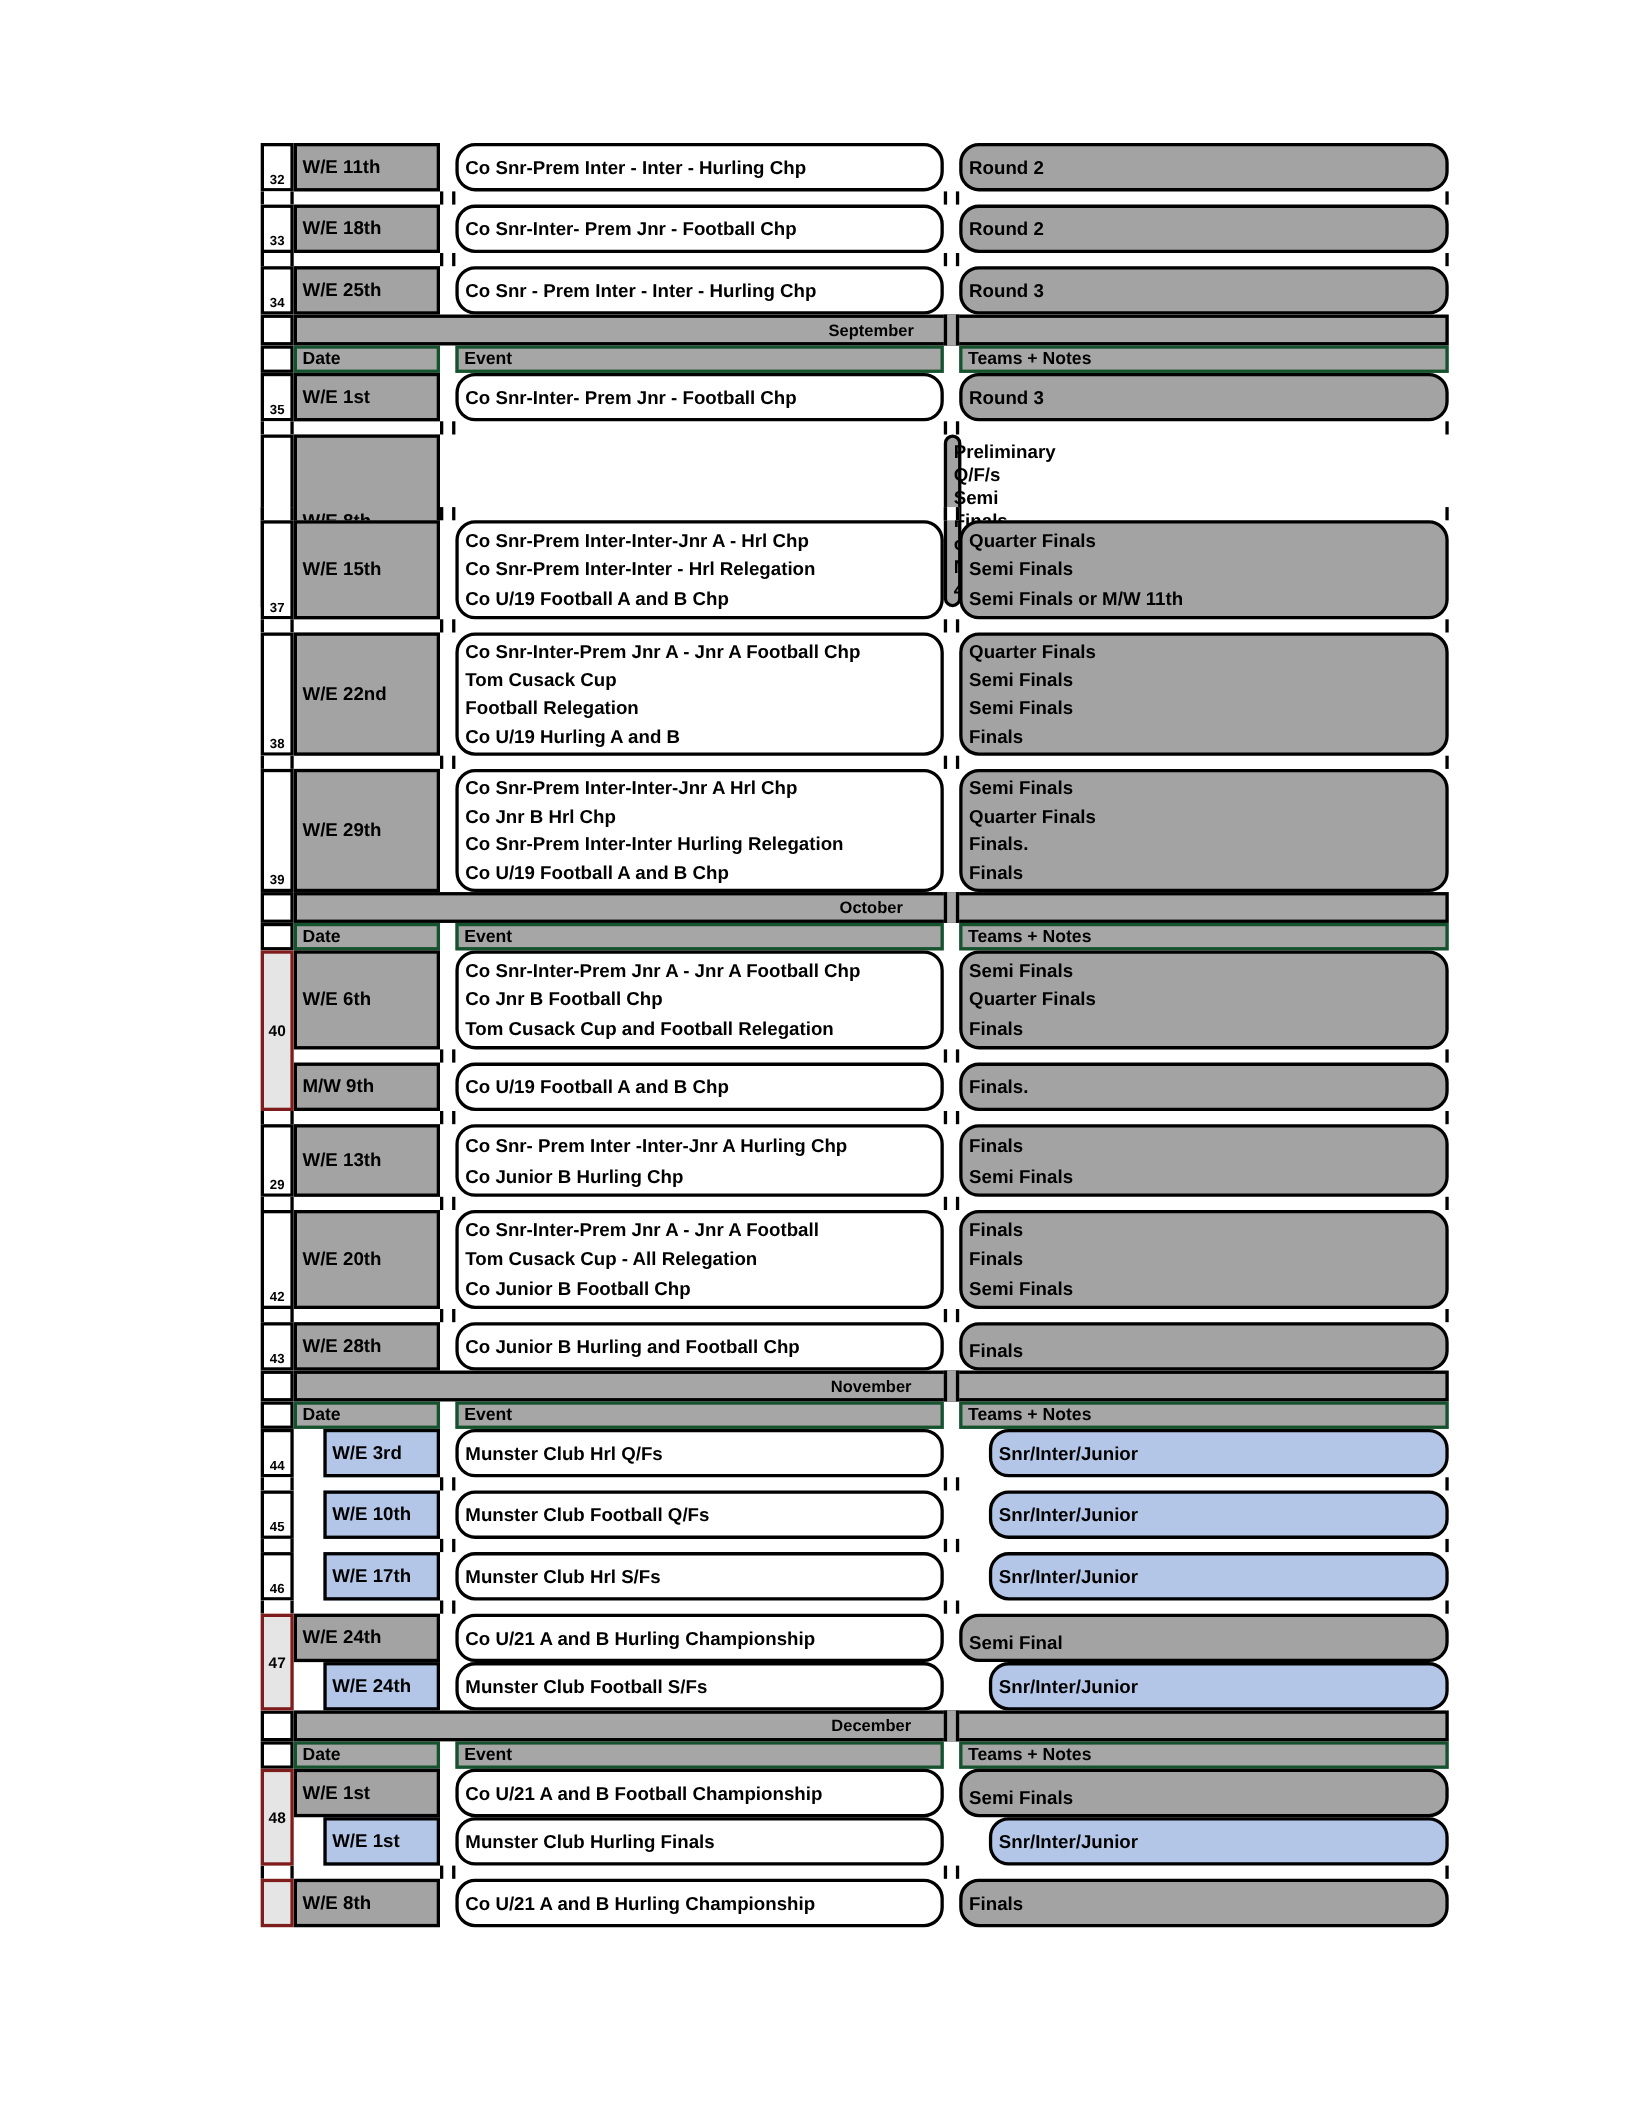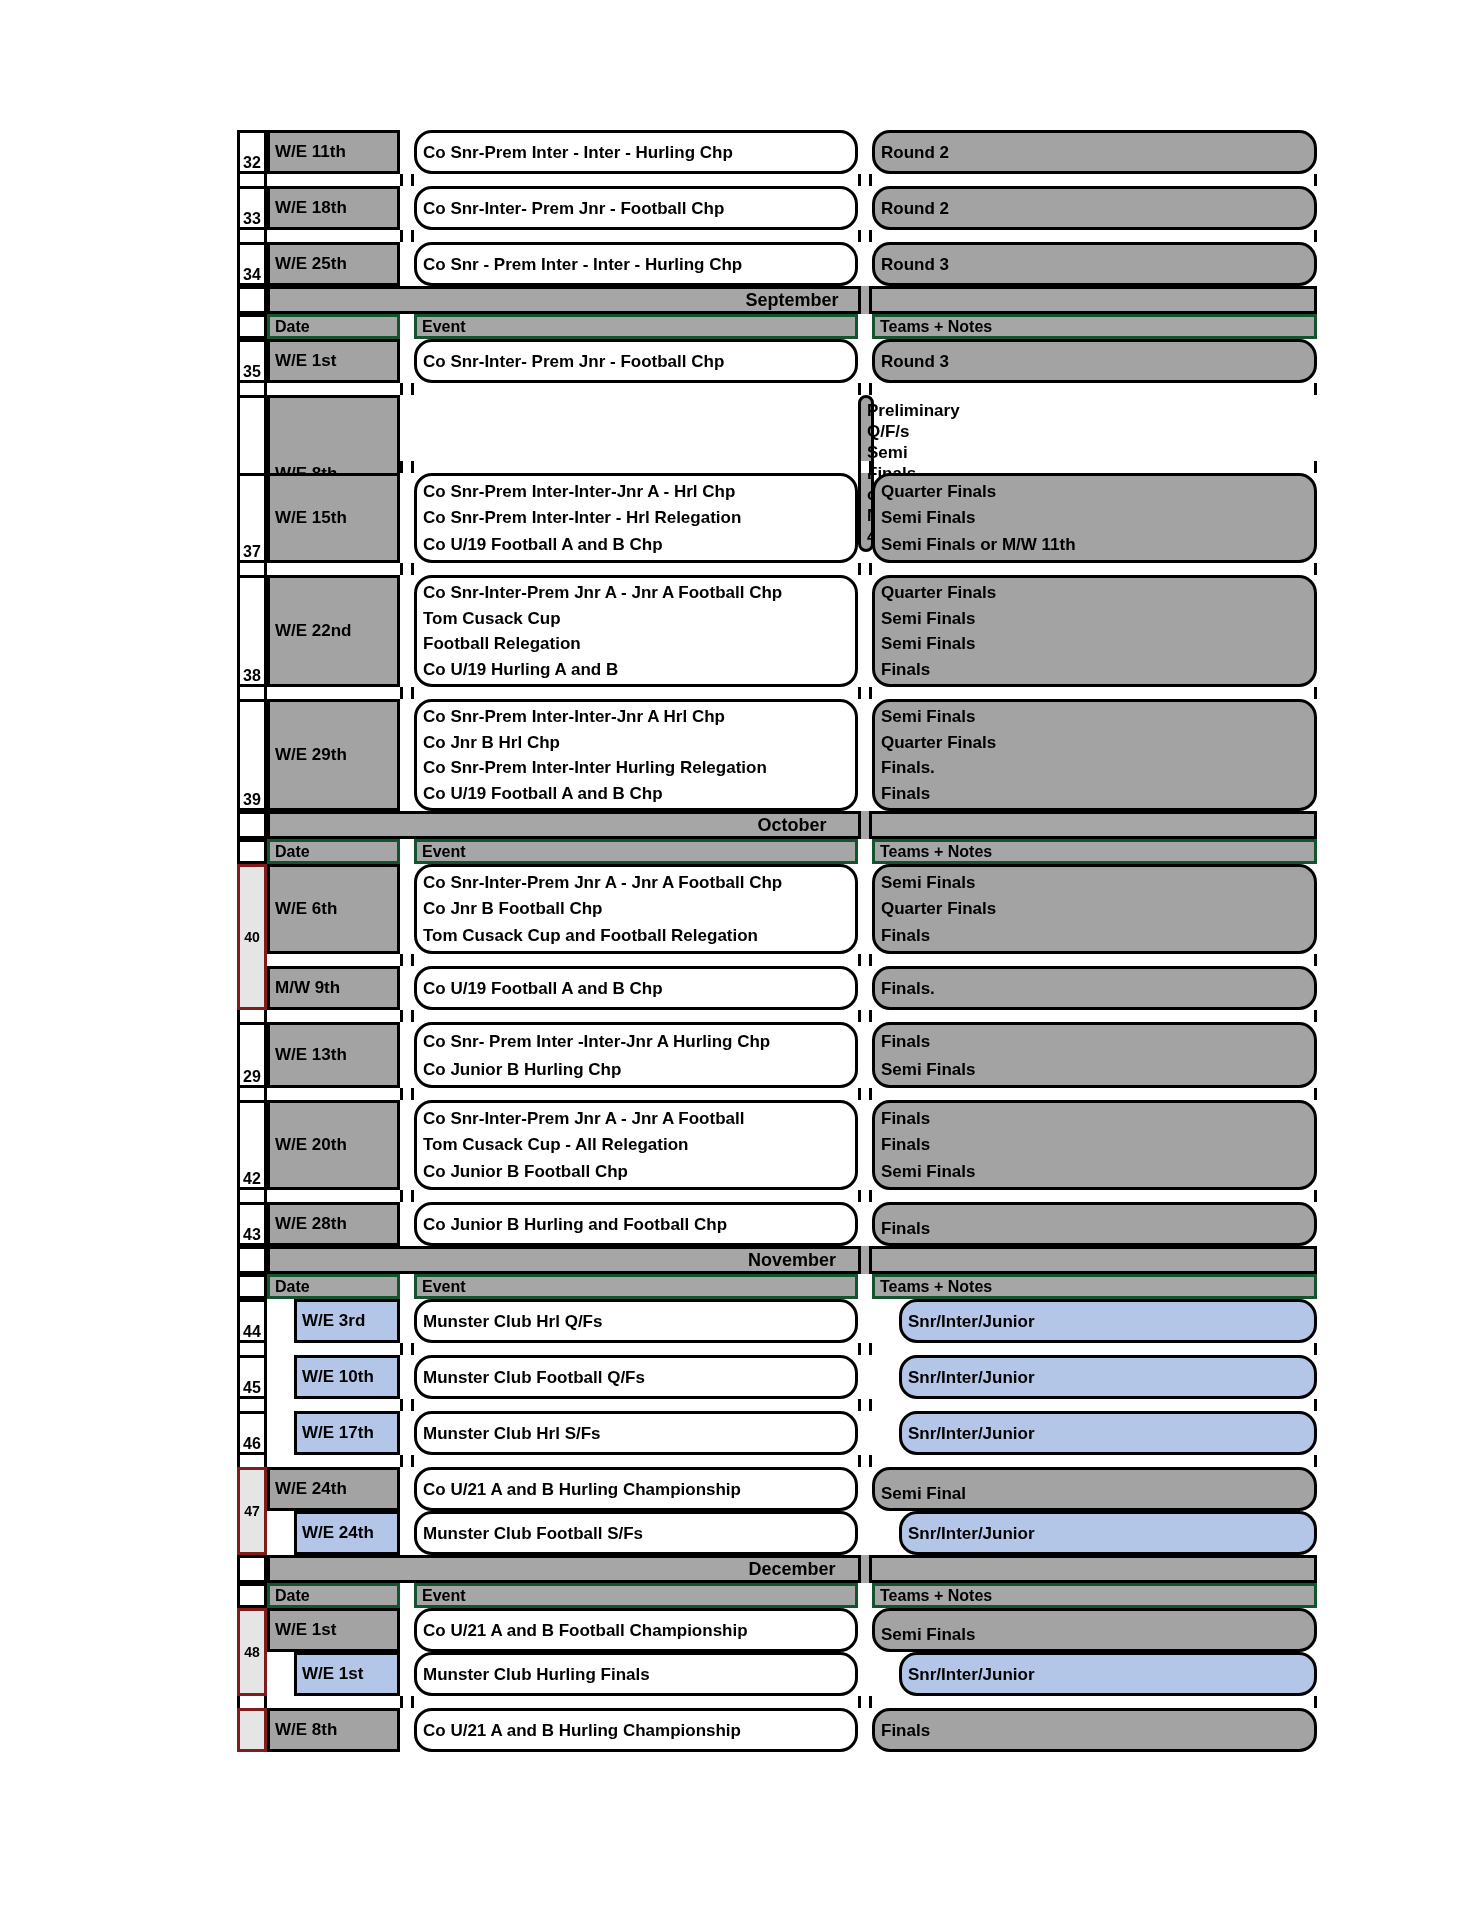--- a/index.html
+++ b/index.html
@@ -6,36 +6,36 @@
   body{width:1483px;height:1920px;position:relative;font-family:"Liberation Sans",sans-serif;color:#000;overflow:hidden;}
   .tbl{position:absolute;left:237px;top:130px;width:1080px;}
   *{box-sizing:border-box;}
   .row{display:grid;grid-template-columns:30px 133px 14px 444px 14px 445px;}
   .h1{height:44px}.h2{height:66px}.h3{height:90px}.h4{height:112px}
   .sp{height:12px;display:grid;grid-template-columns:30px 133px 14px 444px 14px 445px;}
   .ssp{height:12px;display:grid;grid-template-columns:133px 14px 444px 14px 445px;}
   .monthrow{height:28px;display:grid;grid-template-columns:30px 1050px;}
   .hdrrow{height:25px;display:grid;grid-template-columns:30px 133px 14px 444px 14px 445px;}
   .wk{border:3px solid #000;background:#fff;display:flex;align-items:flex-end;justify-content:center;
-      font-size:16px;font-weight:bold;padding-bottom:1px;line-height:14px;}
+      font-size:12px;font-weight:bold;padding-bottom:1px;line-height:14px;}
   .gwk{width:30px;border:3px solid #7f1d1d;background:#e5e5e5;display:flex;align-items:center;justify-content:center;
       font-size:14px;font-weight:bold;position:relative;overflow:hidden;}
   .gwk .cutnum{position:absolute;bottom:-13px;left:50%;transform:translateX(-50%);}
   .cellc{border:3px solid #000;font-weight:bold;font-size:17px;}
   .datec{display:flex;align-items:center;padding-left:5px;}
   .txtcol{display:flex;flex-direction:column;justify-content:space-around;padding:2px 4px 2px 6px;line-height:21px;border-radius:18px;}
   .vbottom{justify-content:flex-end;padding-bottom:4px;}
   .evc{background:#fff;}
   .yellow{background:#a3a3a3;}
   .blue{background:#B3C6E7;margin-left:27px;}
   .gapv{border-left:3px solid #000;border-right:3px solid #000;background:#fff;}
   .edgeR{border-right:3px solid #000;}
   .hdrc{background:#A6A6A6;border:3px solid #14532d;font-weight:bold;font-size:16px;display:flex;align-items:center;padding-left:5px;}
   .band{position:relative;border:3px solid #000;background:#A6A6A6;display:flex;align-items:center;justify-content:center;
-        font-size:18px;font-weight:bold;}
+        font-size:15px;font-weight:bold;}
   .band .stripe{position:absolute;left:588px;top:-3px;bottom:-3px;width:14px;background:#A6A6A6;
         border-left:3px solid #000;border-right:3px solid #000;}
   .group{display:flex;}
   .gbody{width:1050px;display:flex;flex-direction:column;}
   .srow{display:grid;grid-template-columns:133px 14px 444px 14px 445px;}
 </style>
 </head>
 <body>
 
 <div class="tbl">

